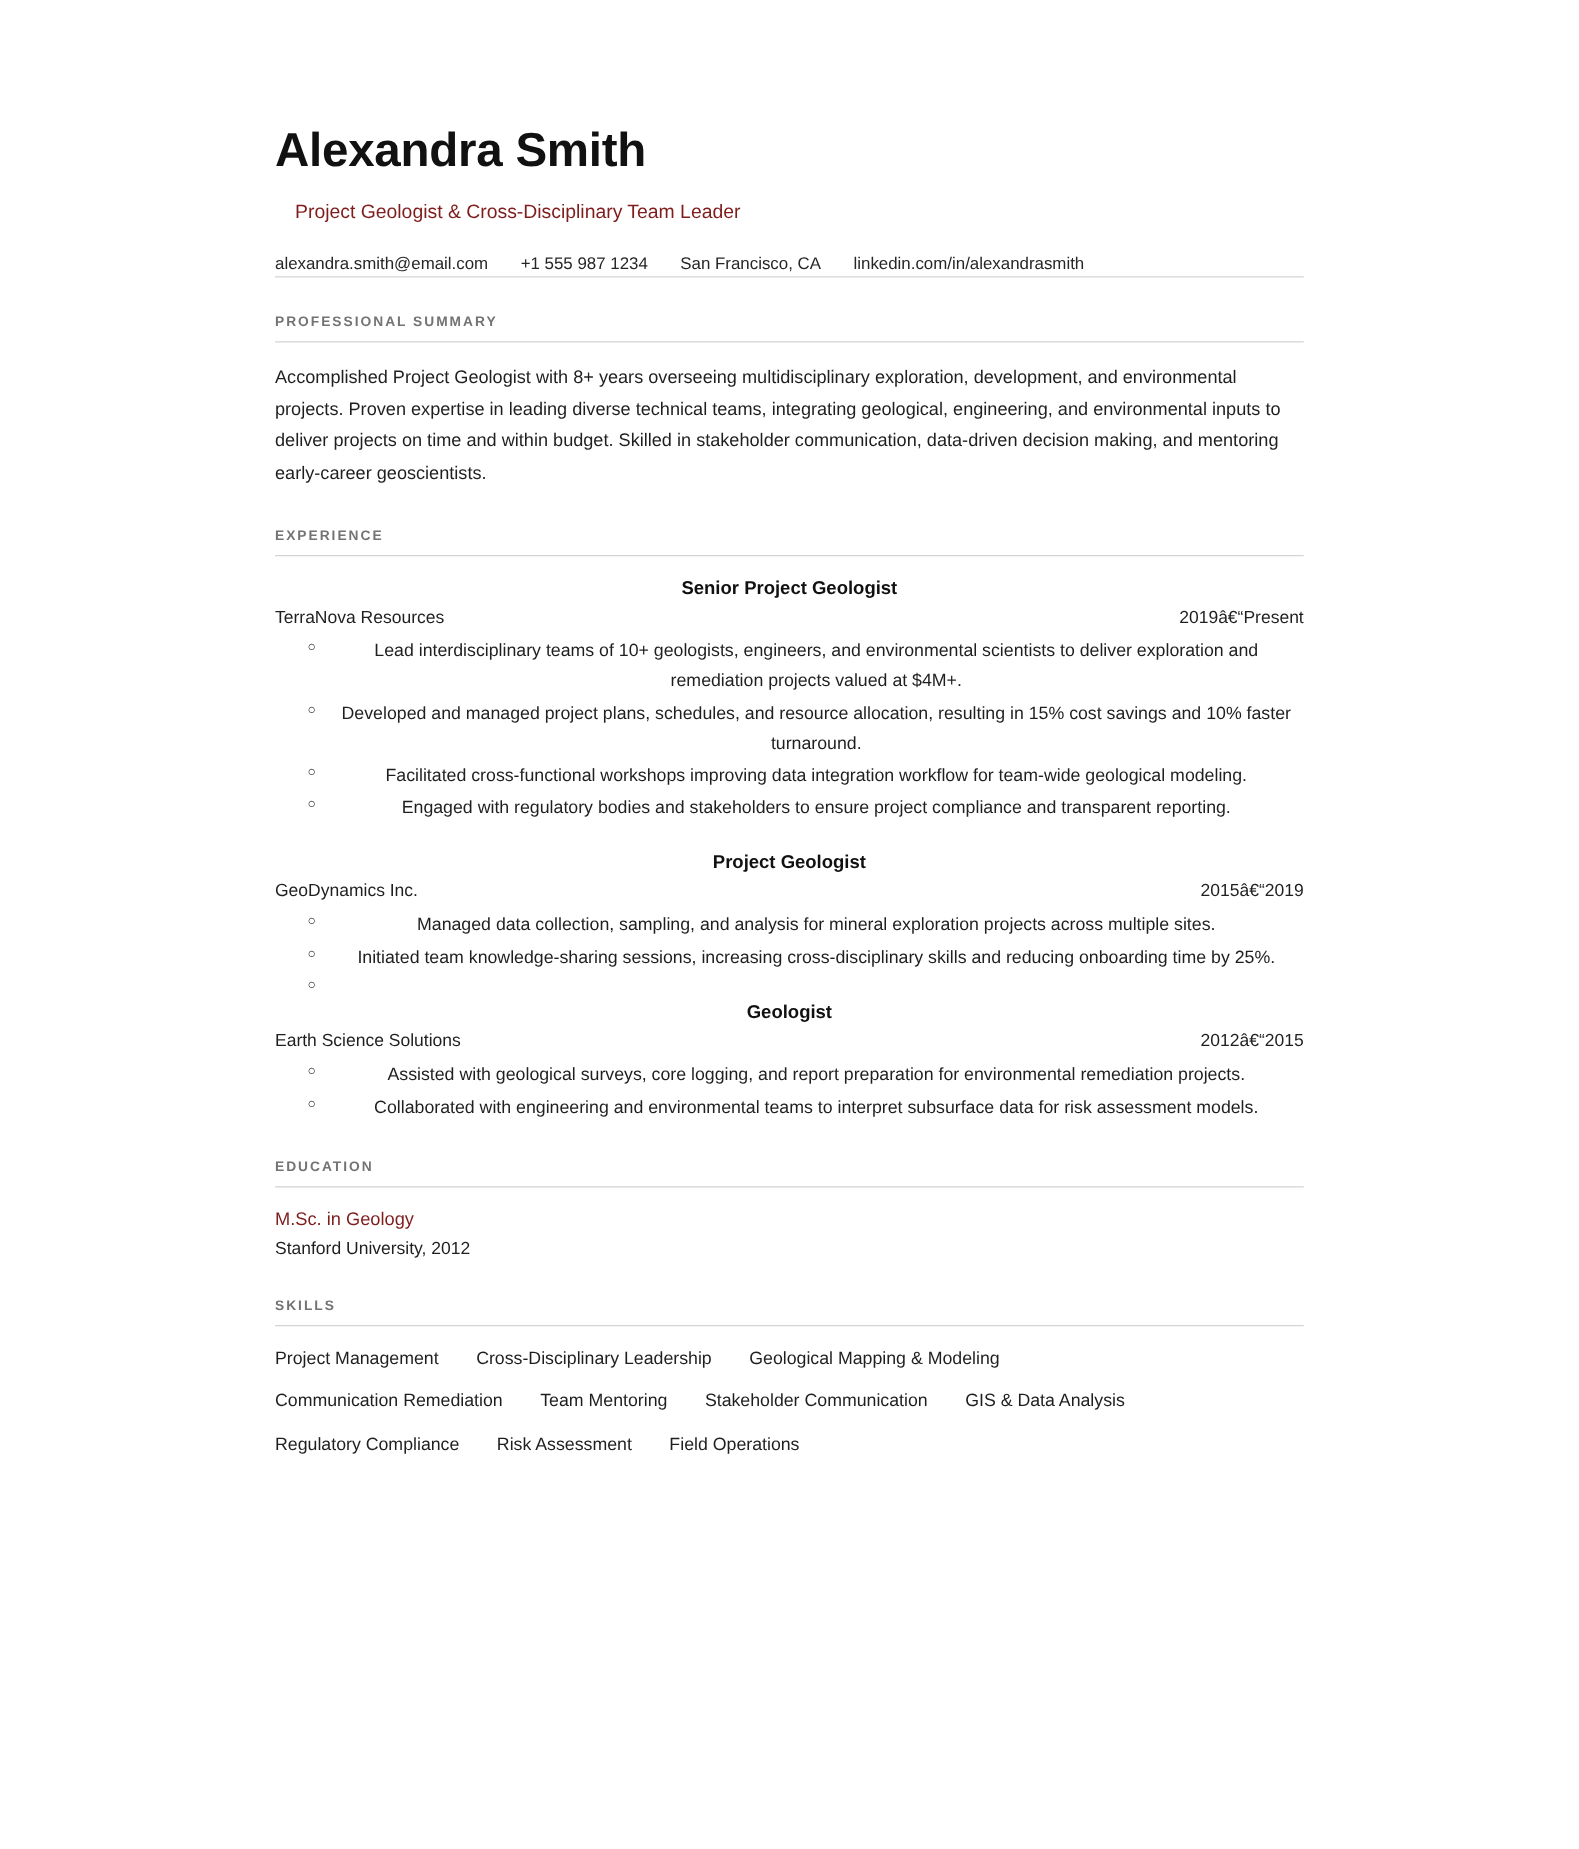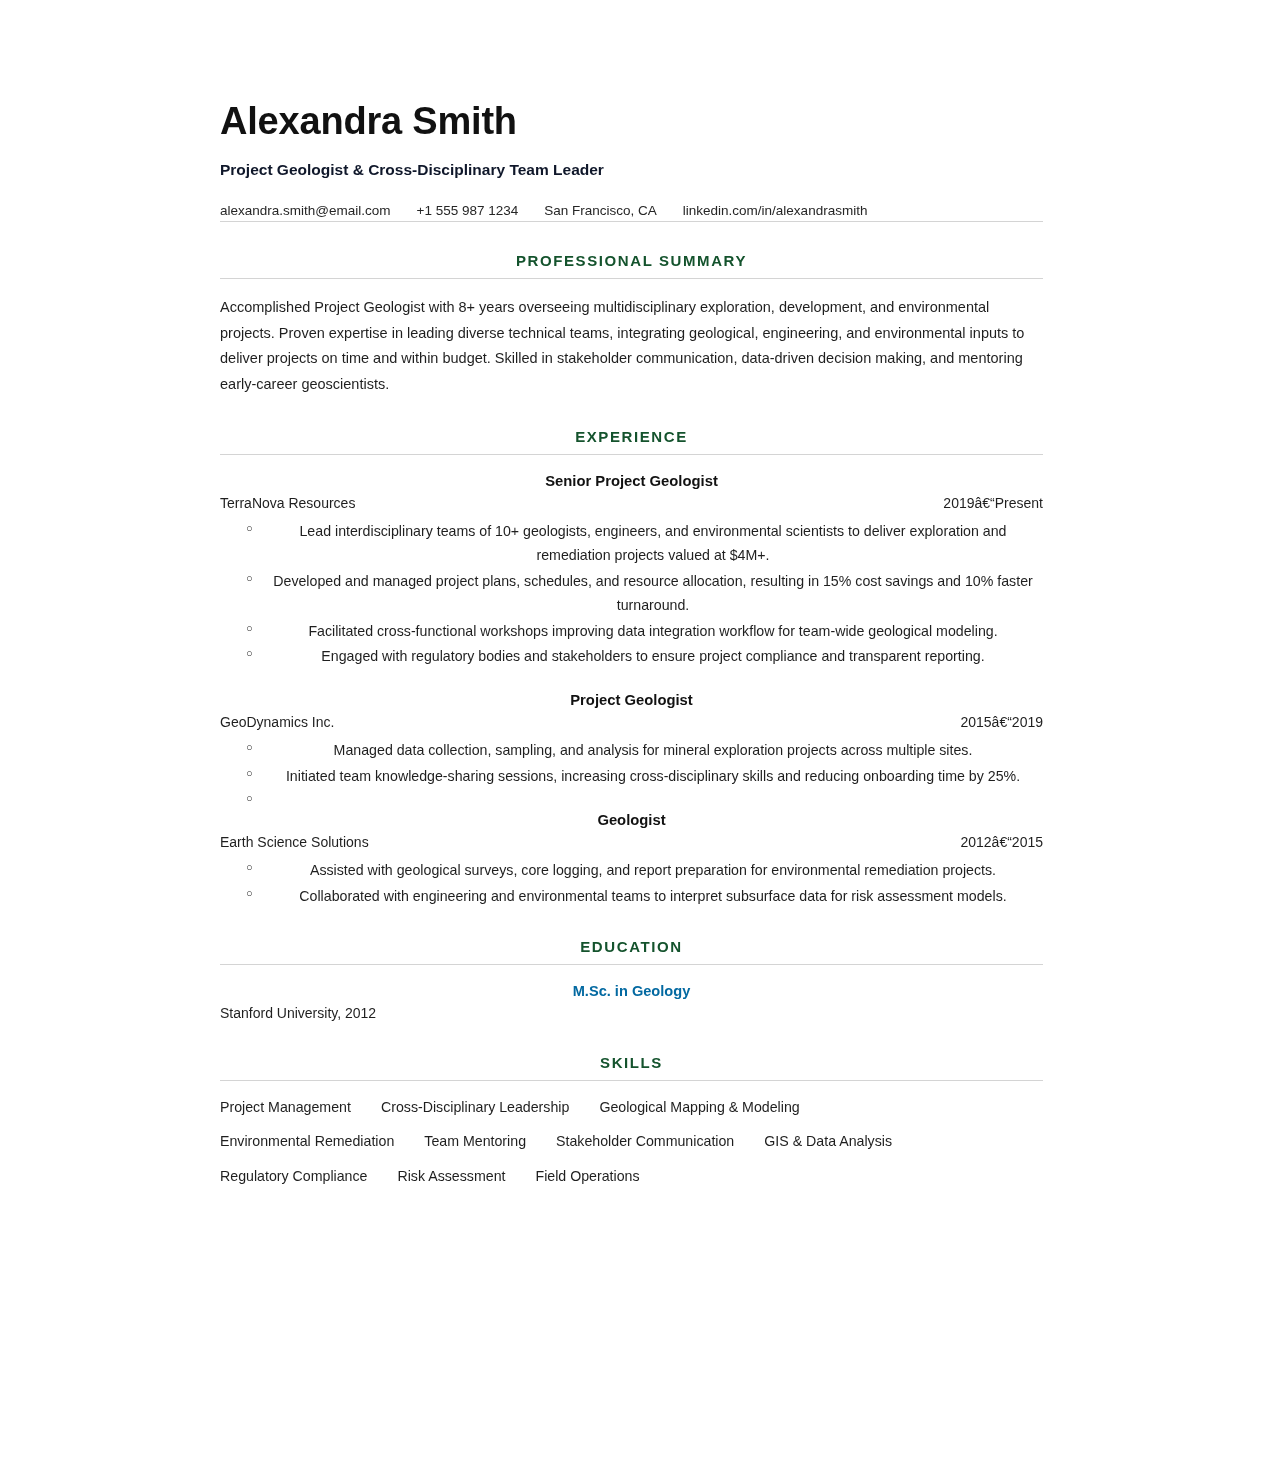--- a/index.html
+++ b/index.html
@@ -31,44 +31,43 @@
   .name {
     font-size: 38px;
     font-weight: bold;
     letter-spacing: -0.2px;
     line-height: 1.15;
     margin: 0 0 16px 0;
     color: #111111;
   }
   .headline {
     font-size: 15.5px;
-    font-weight: bold;
+    font-weight: normal;
     line-height: 1.3;
-    margin: 0 0 22px 0;
-    color: #0f172a;
+    margin: 0 0 22px 16px;
+    color: #7f1d1d;
   }
   .contact {
     font-size: 13.5px;
     line-height: 1.4;
     color: #262626;
     border-bottom: 1px solid #d4d4d4;
     white-space: nowrap;
   }
   .contact .citem { display: inline-block; }
   .contact .citem + .citem { margin-left: 26px; }
 
   
   .section { margin-top: 30px; }
   .section-title {
-    font-size: 15px;
+    font-size: 11px;
     font-weight: bold;
     letter-spacing: 1.6px;
-    color: #14532d;
+    color: #737373;
     margin: 0 0 9px 0;
-    text-align: center;
   }
   .section-rule {
     height: 1px;
     background: #d4d4d4;
     margin-bottom: 16px;
   }
 
   
   .summary {
     font-size: 14.5px;
@@ -118,24 +117,23 @@
     top: 0;
     font-size: 11px;
     line-height: 1.72;
     color: #1f1f1f;
   }
 
   
   .edu-item { margin-bottom: 0; }
   .edu-degree {
     font-size: 14.6px;
-    font-weight: bold;
-    color: #0369a1;
+    font-weight: normal;
+    color: #7f1d1d;
     line-height: 1.5;
-    text-align: center;
   }
   .edu-school {
     font-size: 14px;
     color: #1f1f1f;
     line-height: 1.5;
   }
 
   
   .skills {
     display: flex;
@@ -225,21 +223,21 @@
       </div>
     </div>
 
     <div class="section">
       <div class="section-title">SKILLS</div>
       <div class="section-rule"></div>
       <div class="skills">
         <span class="skill">Project Management</span>
         <span class="skill">Cross-Disciplinary Leadership</span>
         <span class="skill">Geological Mapping &amp; Modeling</span>
-        <span class="skill">Environmental Remediation</span>
+        <span class="skill">Communication Remediation</span>
         <span class="skill">Team Mentoring</span>
         <span class="skill">Stakeholder Communication</span>
         <span class="skill">GIS &amp; Data Analysis</span>
         <span class="skill">Regulatory Compliance</span>
         <span class="skill">Risk Assessment</span>
         <span class="skill">Field Operations</span>
       </div>
     </div>
 
   </div>

